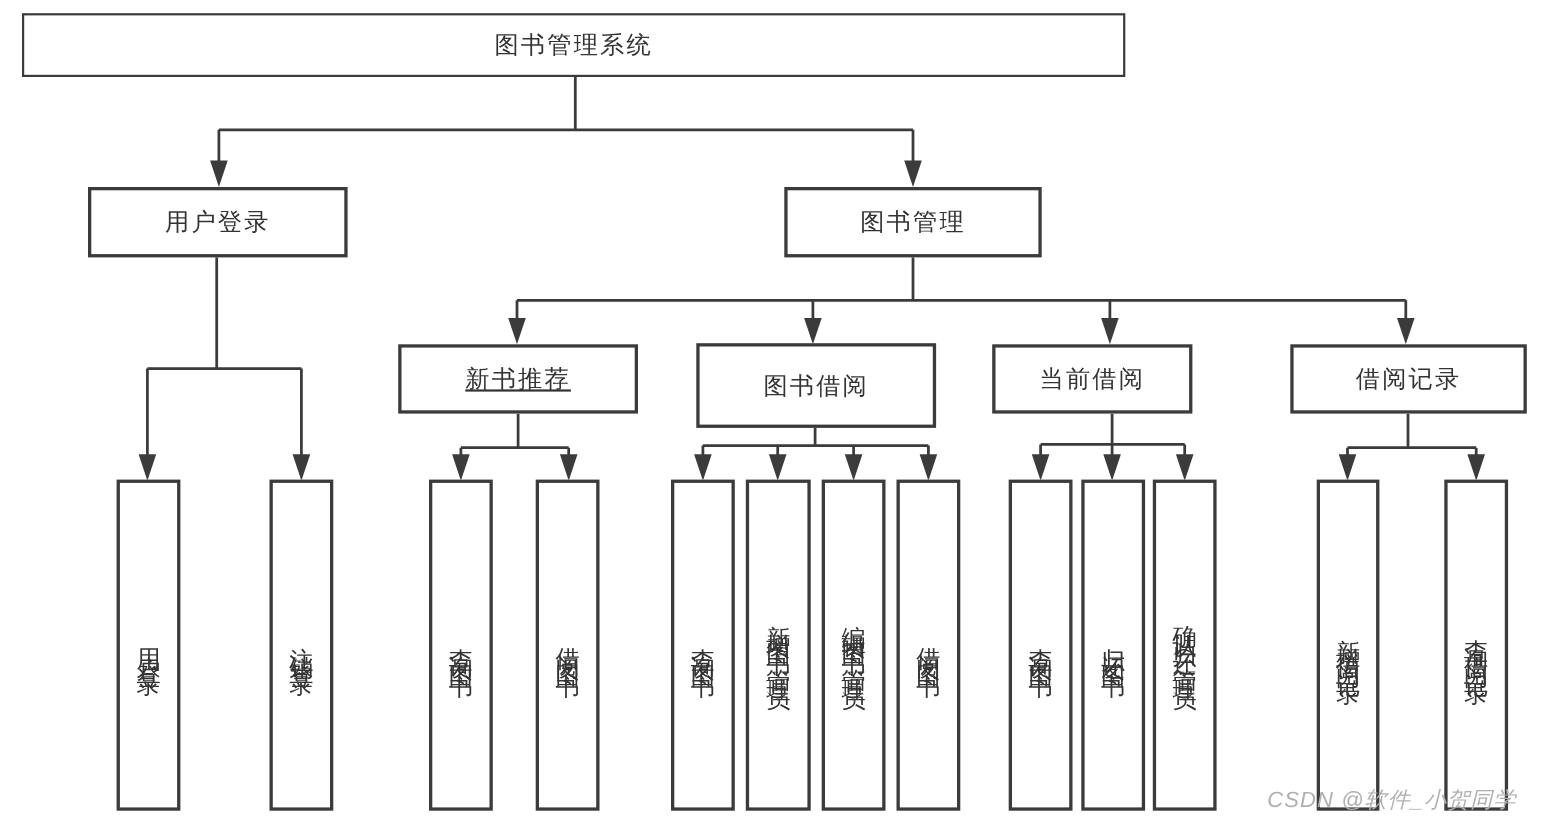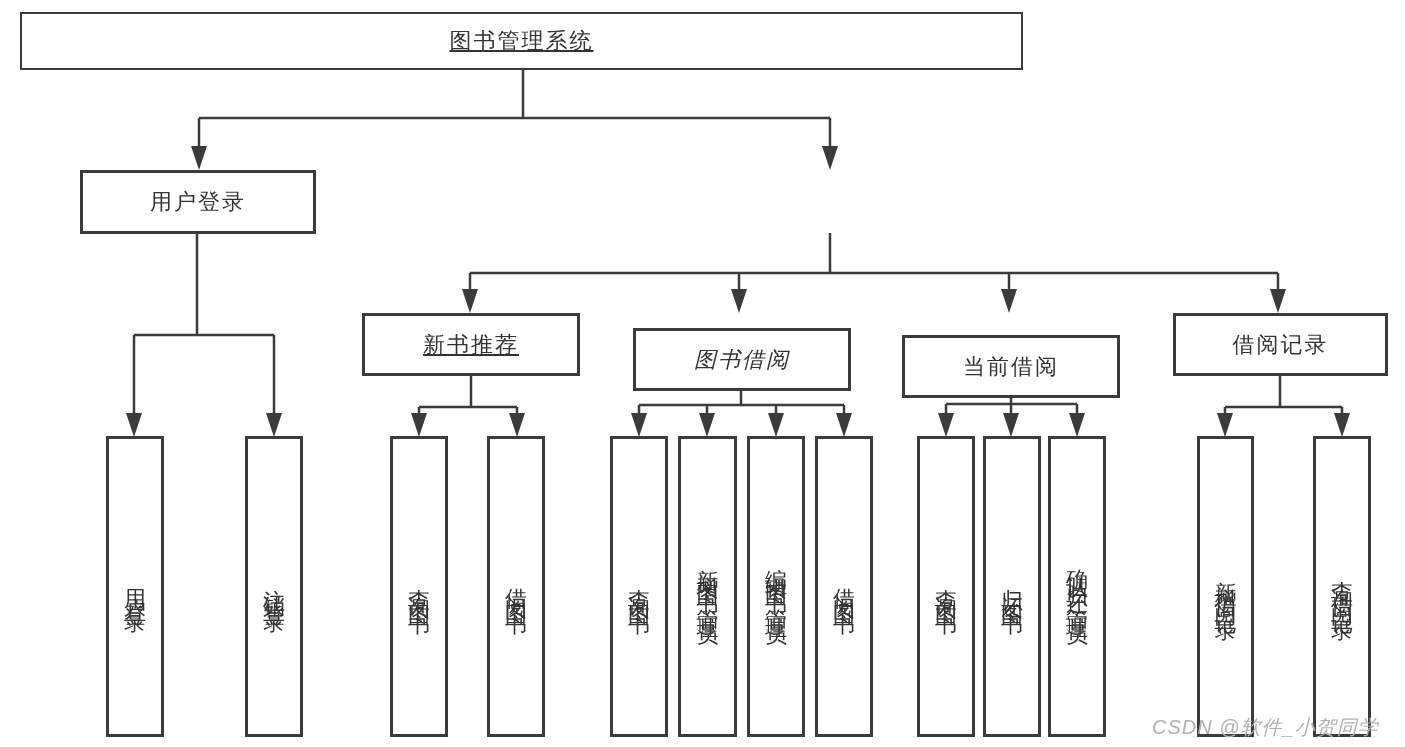--- a/index.html
+++ b/index.html
@@ -95,27 +95,28 @@
       <polygon points="768,413 784,413 776,437"></polygon>
       <polygon points="836,413 852,413 844,437"></polygon>
       <polygon points="938,413 954,413 946,437"></polygon>
       <polygon points="1003,413 1019,413 1011,437"></polygon>
       <polygon points="1069,413 1085,413 1077,437"></polygon>
       <polygon points="1217,413 1233,413 1225,437"></polygon>
       <polygon points="1334,413 1350,413 1342,437"></polygon>
     </g>
   </svg>
 
-  <div class="box root" style="left:20px; top:12px; width:1003px; height:58px;text-decoration:underline;">图书管理系统</div>
+  <div class="box root" style="left:20px; top:12px; width:1003px; height:58px;">图书管理系统</div>
 
   <div class="box" style="left:80px; top:170px; width:236px; height:64px;">用户登录</div>
+  <div class="box" style="left:713px; top:170px; width:234px; height:64px;">图书管理</div>
 
   <div class="box" style="left:362px; top:313px; width:218px; height:63px;text-decoration:underline;">新书推荐</div>
-  <div class="box" style="left:633px; top:328px; width:218px; height:63px;font-style:italic;">图书借阅</div>
-  <div class="box" style="left:902px; top:313px; width:218px; height:63px;margin-top:22px;">当前借阅</div>
+  <div class="box" style="left:633px; top:312px; width:218px; height:77px;">图书借阅</div>
+  <div class="box" style="left:902px; top:313px; width:182px; height:63px;">当前借阅</div>
   <div class="box" style="left:1173px; top:313px; width:215px; height:63px;">借阅记录</div>
 
   <div class="box leaf" style="left:106px; top:436px; width:58px; height:301px;">
     <span class="vtext">用户登录</span>
   </div>
   <div class="box leaf" style="left:245px; top:436px; width:58px; height:301px;">
     <span class="vtext">注销登录</span>
   </div>
 
   <div class="box leaf" style="left:390px; top:436px; width:58px; height:301px;">

